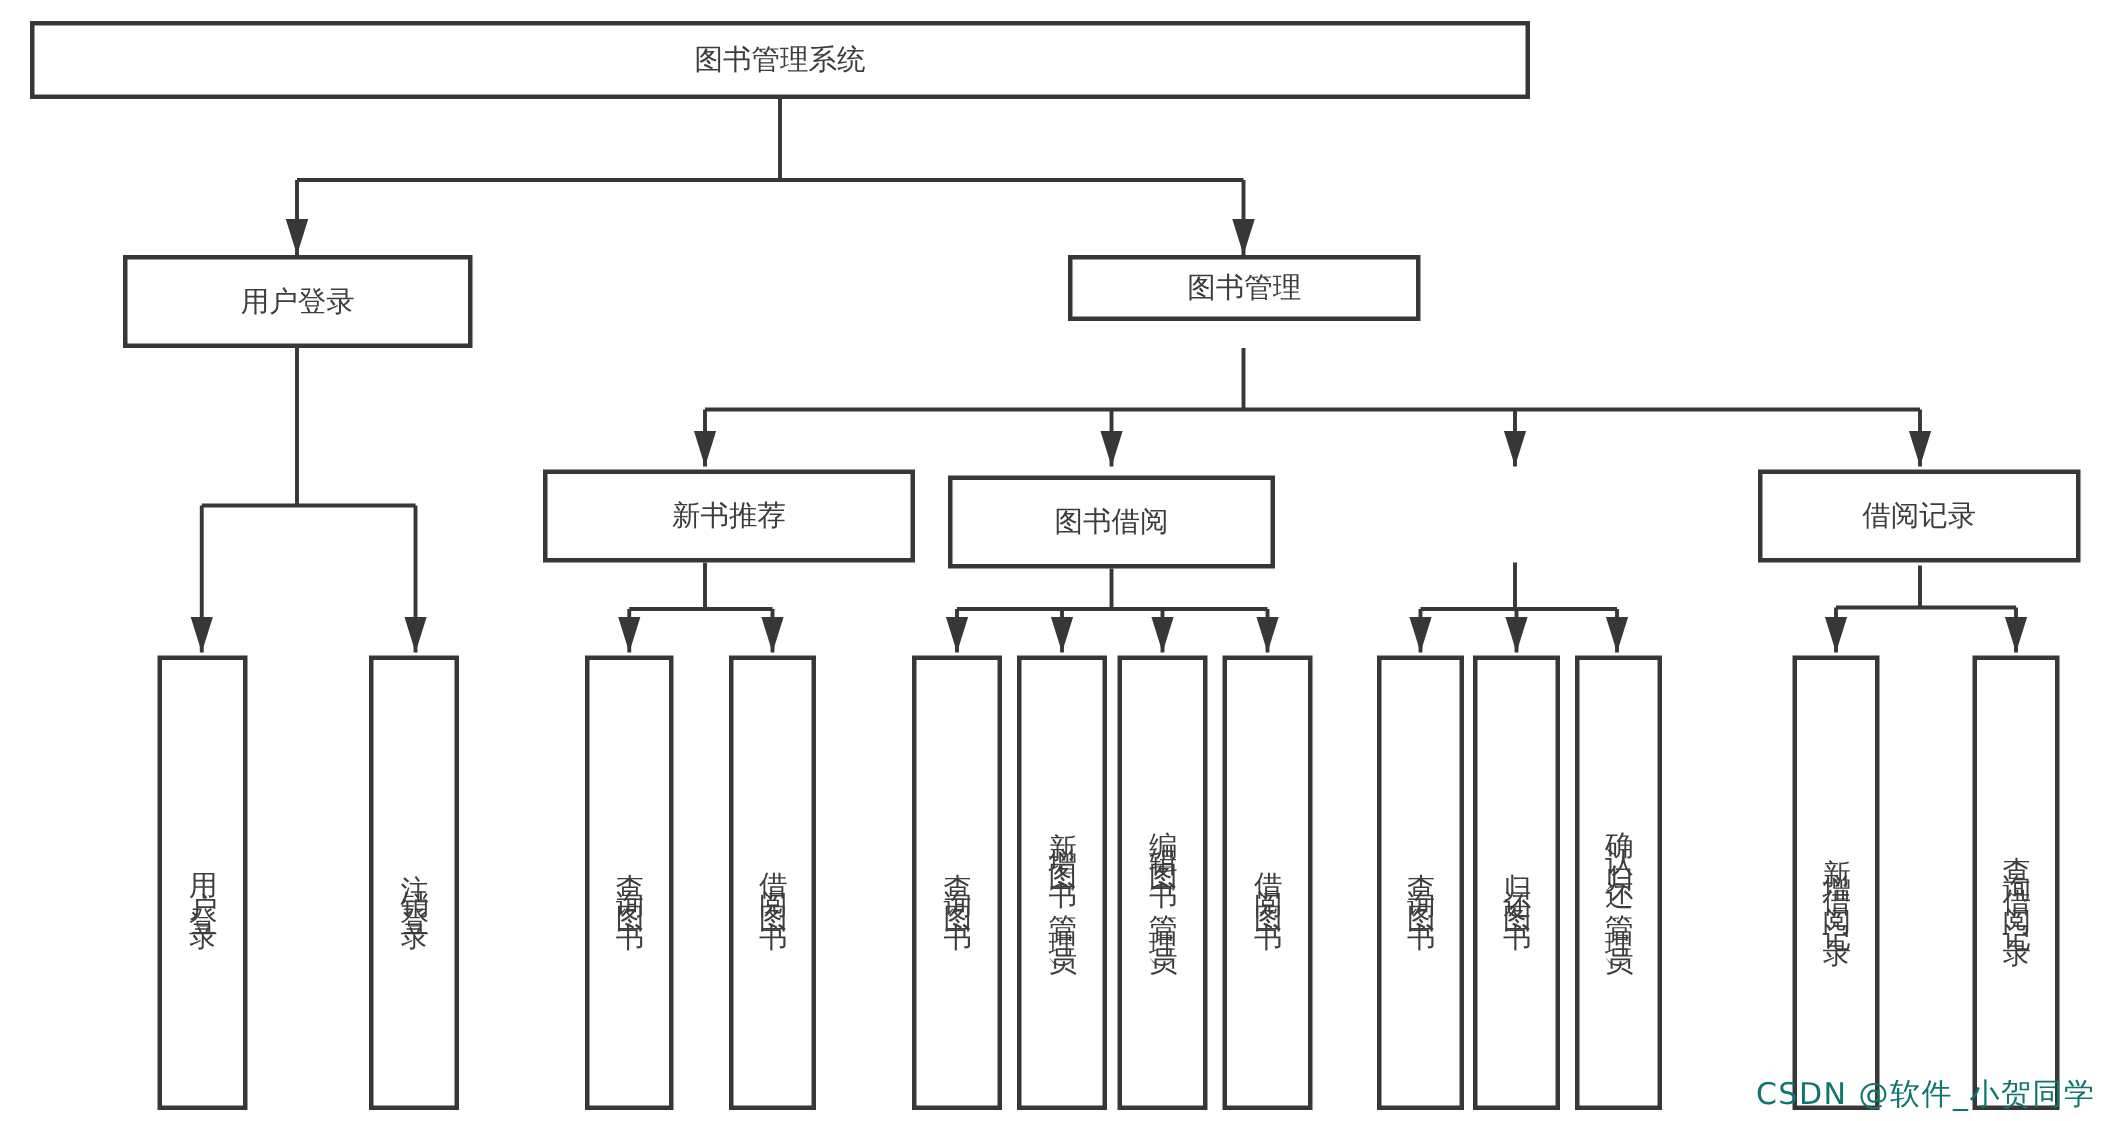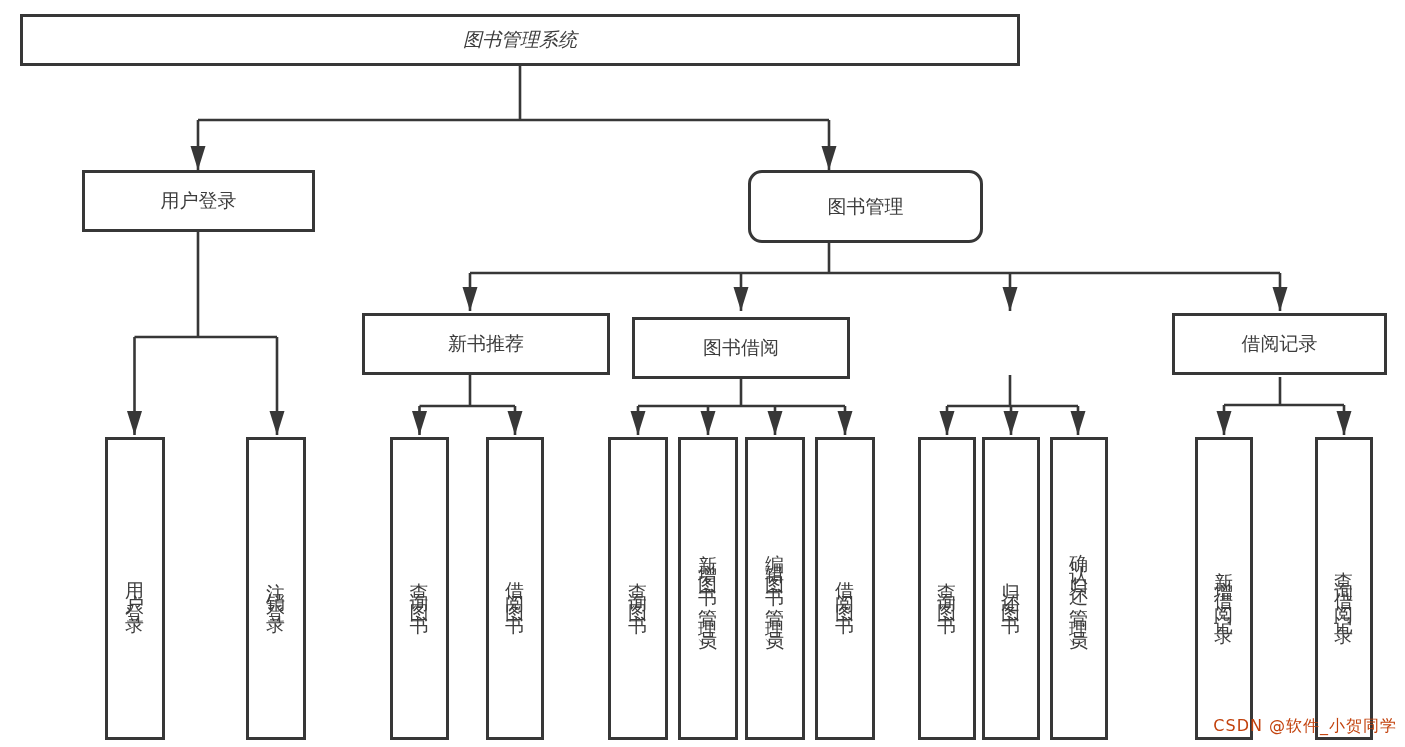--- a/index.html
+++ b/index.html
@@ -33,22 +33,22 @@
     writing-mode: vertical-rl;
     letter-spacing: 11px;
     font-size: 19px;
     line-height: 1;
   }
   .watermark {
     position: absolute;
     right: 8px;
     top: 716px;
     z-index: 5;
-    font-size: 16px;
-    color: #c2410c;
+    font-size: 20px;
+    color: #0f766e;
     letter-spacing: 1px;
     white-space: nowrap;
   }
 </style>
 </head>
 <body>
 
 <div class="canvas">
 
   <svg class="connectors" viewBox="0 0 1405 747" xmlns="http://www.w3.org/2000/svg">
@@ -82,24 +82,24 @@
       <line x1="775" y1="406" x2="775" y2="435" marker-end="url(#arw)"></line>
       <line x1="845" y1="406" x2="845" y2="435" marker-end="url(#arw)"></line>
       <line x1="947" y1="406" x2="947" y2="435" marker-end="url(#arw)"></line>
       <line x1="1011" y1="406" x2="1011" y2="435" marker-end="url(#arw)"></line>
       <line x1="1078" y1="406" x2="1078" y2="435" marker-end="url(#arw)"></line>
       <line x1="1224" y1="405" x2="1224" y2="435" marker-end="url(#arw)"></line>
       <line x1="1344" y1="405" x2="1344" y2="435" marker-end="url(#arw)"></line>
     </g>
   </svg>
 
-  <div class="box hbox" style="left:20px; top:14px; width:1000px; height:52px;font-style:italic;">图书管理系统</div>
+  <div class="box hbox" style="left:20px; top:14px; width:1000px; height:52px;">图书管理系统</div>
 
   <div class="box hbox" style="left:82px; top:170px; width:233px; height:62px;">用户登录</div>
-  <div class="box hbox" style="left:748px; top:170px; width:235px; height:73px;border-radius:14px;">图书管理</div>
+  <div class="box hbox" style="left:712px; top:170px; width:235px; height:44px;">图书管理</div>
 
   <div class="box hbox" style="left:362px; top:313px; width:248px; height:62px;">新书推荐</div>
   <div class="box hbox" style="left:632px; top:317px; width:218px; height:62px;">图书借阅</div>
   <div class="box hbox" style="left:1172px; top:313px; width:215px; height:62px;">借阅记录</div>
 
   <div class="box vbox" style="left:105px; top:437px; width:60px; height:303px;">
     <span>用户登录</span>
   </div>
   <div class="box vbox" style="left:246px; top:437px; width:60px; height:303px;">
     <span>注销登录</span>

